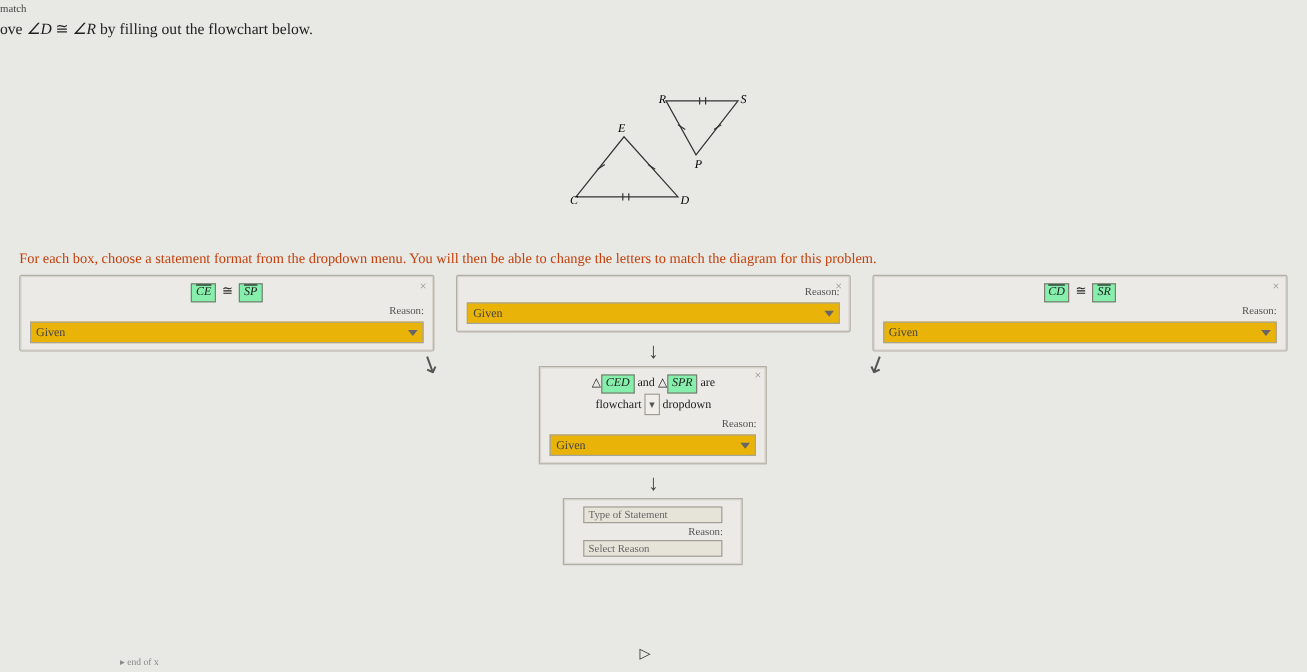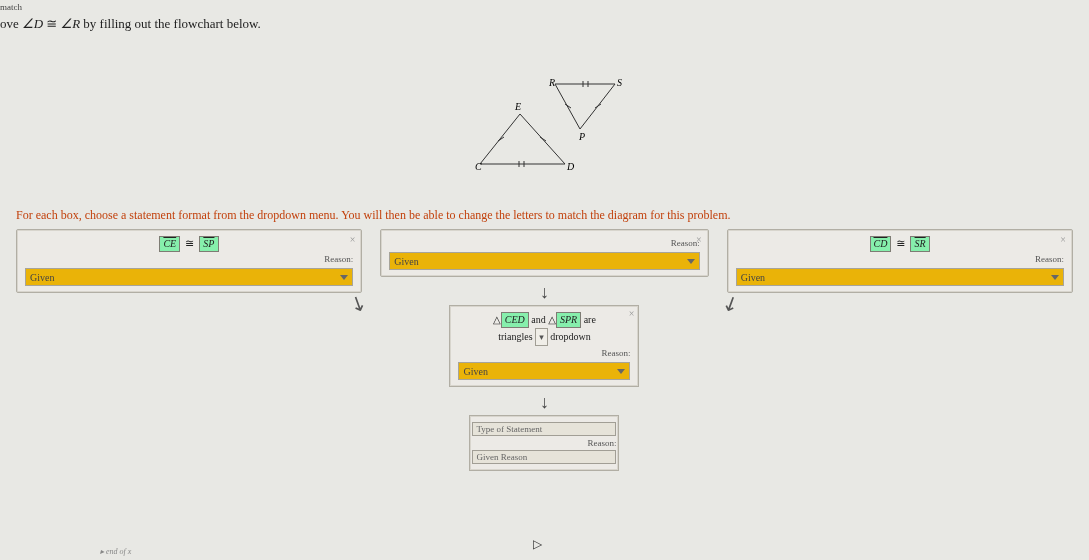--- a/index.html
+++ b/index.html
@@ -55,24 +55,24 @@
     font-size:10px;
   }
   .nested-box .close-x{ top:2px; right:4px;}
   .tri { font-size:10px; }
   .small-select {
     border:1px solid #a19e95; background:#f0eee8; display:inline-block;
     padding:0 3px; font-size:9px; color:#555;
   }
   .terminal-box {
     width:150px; background:#eceae6; border:1px solid #b1aea4;
-    padding:4px 2px; font-size:9px; box-shadow: inset 0 0 0 1px #d8d5cd;
+    padding:4px 16px; font-size:9px; box-shadow: inset 0 0 0 1px #d8d5cd;
   }
   .terminal-line { border:1px solid #a19e95; background:#e6e3d9; padding:1px 3px; margin:2px 0; color:#666; }
-  .footer-hint{ position:absolute; bottom:4px; left:100px; font-size:8px; color:#888;font-style:italic;}
+  .footer-hint{ position:absolute; bottom:4px; left:100px; font-size:8px; color:#888;}
   .cursor-icon{ position:absolute; bottom:8px; left:533px; font-size:12px; color:#333;}
 </style>
 </head>
 <body>
 
 <div class="header">
   <div class="small-top">match</div>
   <div class="prompt">
     <span>ove </span><span class="math-it">∠D</span>
     <span class="sym">≅</span>
@@ -135,40 +135,40 @@
     <div class="arrow-down">↓</div>
 
     <div class="nested-box">
       <span class="close-x">×</span>
       <div style="text-align:center; line-height:16px;">
         <span class="tri">△</span><span class="slot">CED</span>
         <span>and</span>
         <span class="tri">△</span><span class="slot">SPR</span>
         <span>are</span>
         <br>
-        <span>triangles</span>
+        <span>flowchart</span>
         <span class="small-select">▾</span>
         <span>dropdown</span>
       </div>
       <div class="reason-label">Reason:</div>
       <div class="reason-select">
         <span>Given</span>
         <span class="chev"></span>
       </div>
     </div>
 
     <div class="arrow-down">↓</div>
 
     <div class="terminal-box">
       <div class="terminal-line">
         <span>Type of Statement</span>
       </div>
       <div class="reason-label" style="margin:2px 0;">Reason:</div>
       <div class="terminal-line">
-        <span>Given Reason</span>
+        <span>Select Reason</span>
       </div>
     </div>
 
     <span class="diag-arrow" style="left:-30px; top:62px; transform:rotate(25deg);">↘</span>
     <span class="diag-arrow" style="right:-30px; top:62px; transform:rotate(-25deg);">↙</span>
   </div>
 
   <div class="proof-box">
     <span class="close-x">×</span>
     <div class="stmt-line">

